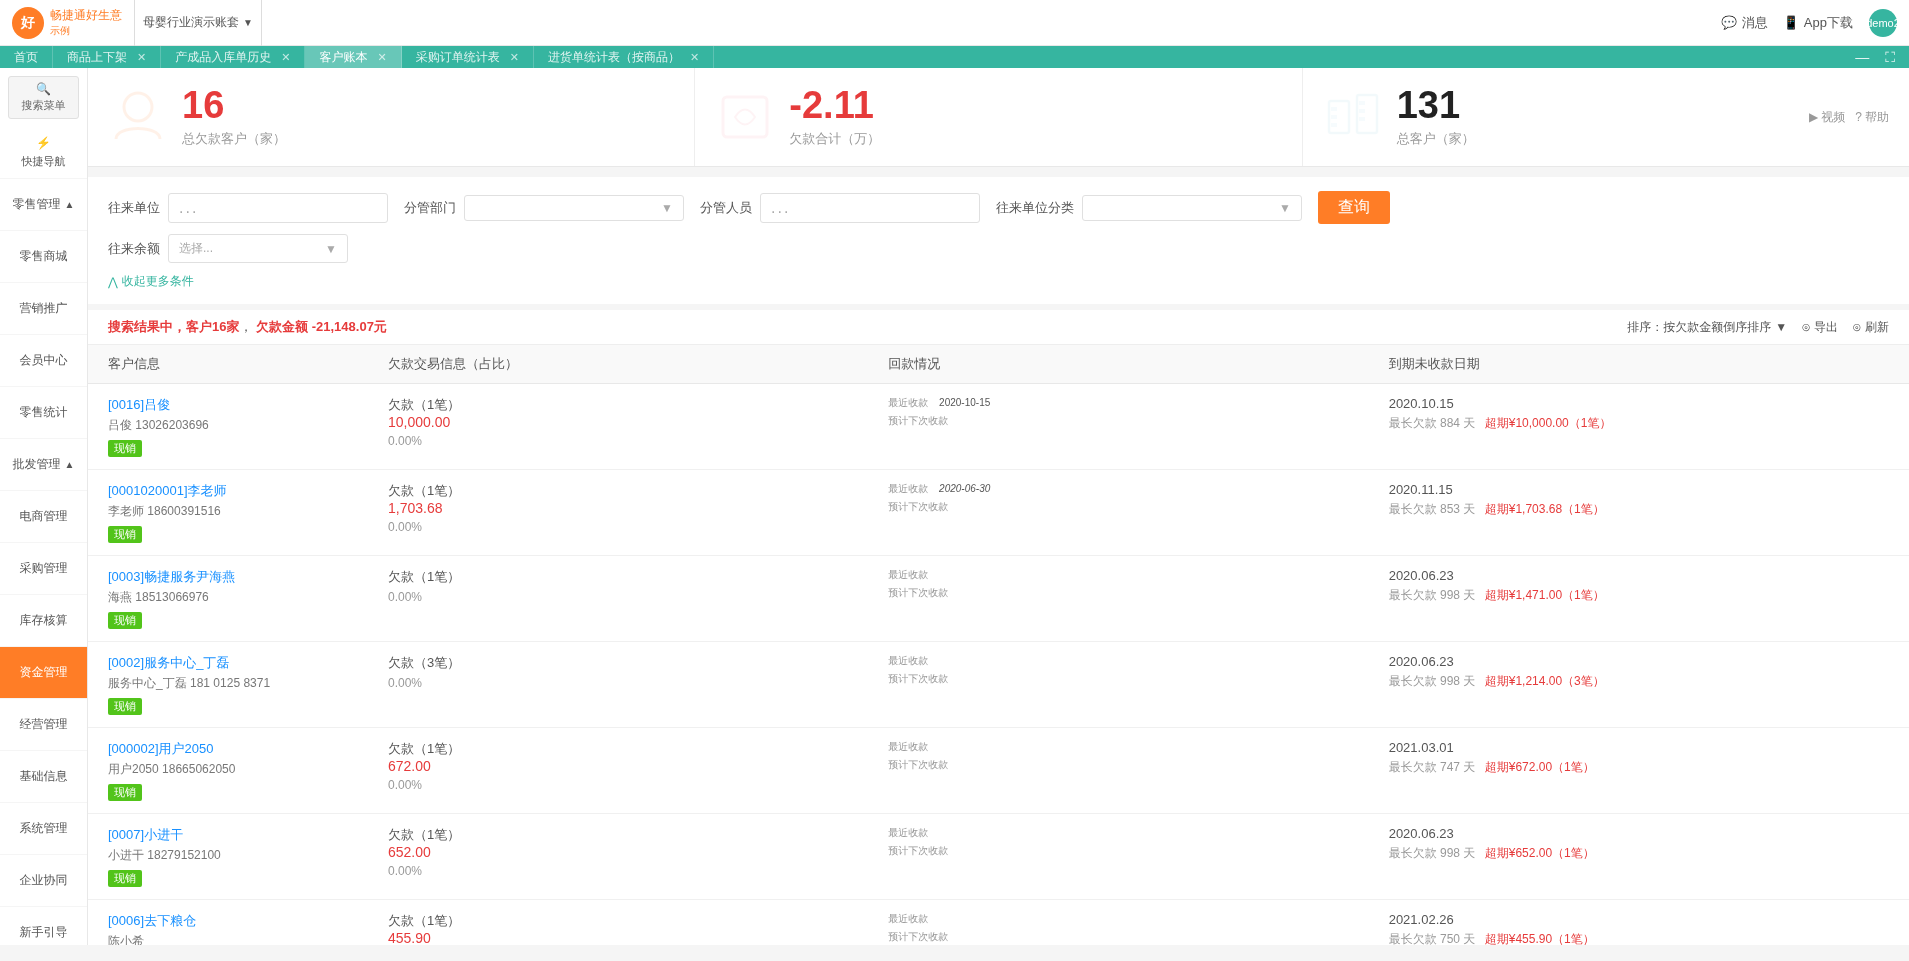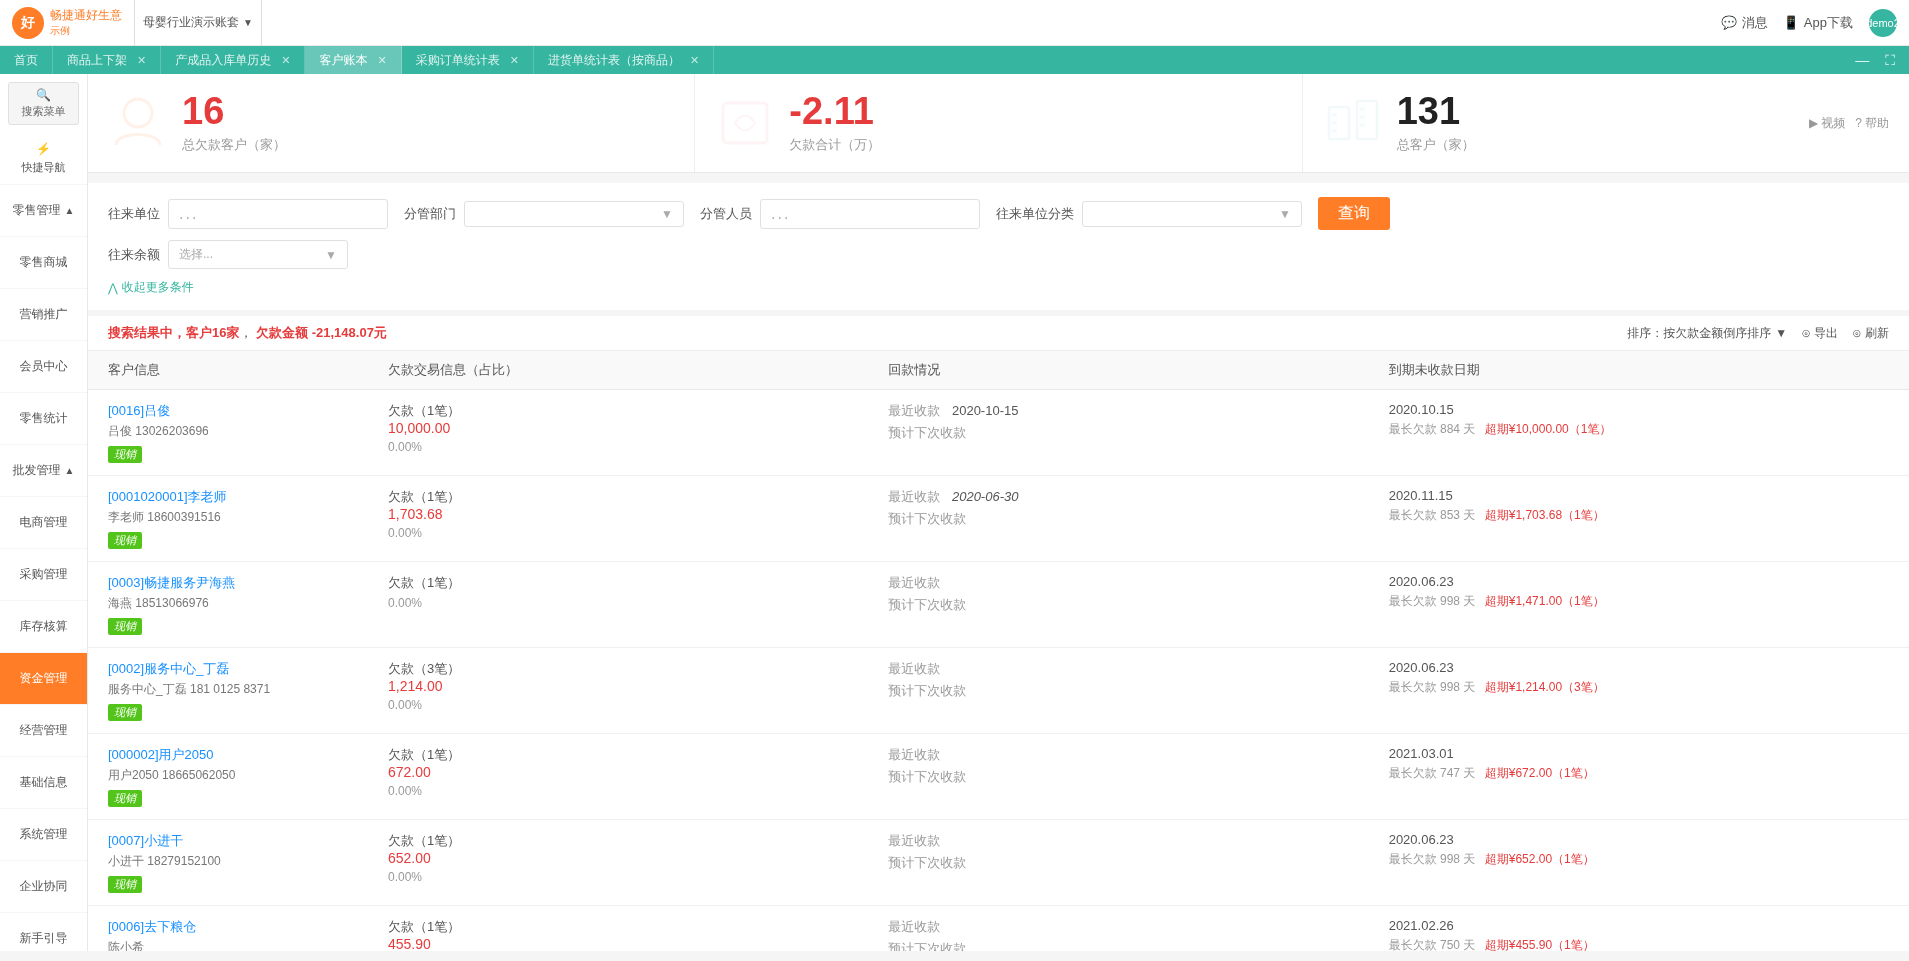--- a/index.html
+++ b/index.html
@@ -14,21 +14,21 @@
     .logo { display: flex; align-items: center; gap: 6px; }
     .logo-icon { width: 32px; height: 32px; background: #ff7d26; border-radius: 50%; display: flex; align-items: center; justify-content: center; color: #fff; font-size: 14px; font-weight: bold; }
     .logo-text { font-size: 12px; color: #ff7d26; line-height: 1.3; }
     .store-selector { display: flex; align-items: center; gap: 4px; font-size: 12px; color: #555; cursor: pointer; border: 1px solid #ddd; padding: 20px 8px; border-radius: 3px; }
     .top-right { display: flex; align-items: center; gap: 16px; font-size: 13px; }
     .top-right-item { display: flex; align-items: center; gap: 4px; cursor: pointer; color: #555; }
     .avatar { width: 28px; height: 28px; background: #36b5a0; border-radius: 50%; display: flex; align-items: center; justify-content: center; color: #fff; font-size: 11px; }
 
     
     .tab-bar {
-      display: flex; align-items: center; background: #36b5a0; height: 28px;
+      display: flex; align-items: center; background: #36b5a0; height: 22px;
       padding: 0 0 0 0; overflow: hidden; position: relative;
     }
     .tab {
       display: flex; align-items: center; padding: 0 14px; height: 38px;
       color: rgba(255,255,255,0.85); font-size: 12px; cursor: pointer; white-space: nowrap;
       border-right: 1px solid rgba(255,255,255,0.2); gap: 6px;
     }
     .tab.active { background: rgba(255,255,255,0.25); color: #fff; font-weight: 500; }
     .tab .close-x { font-size: 11px; color: rgba(255,255,255,0.7); margin-left: 4px; }
     .tab-actions { margin-left: auto; display: flex; align-items: center; padding: 0 10px; gap: 8px; }
@@ -114,26 +114,26 @@
       padding: 10px 20px; font-size: 13px; font-weight: 500; color: #555;
     }
     .table-row {
       display: grid;
       grid-template-columns: 280px 1fr 1fr 1fr;
       border-bottom: 1px solid #f0f0f0; padding: 12px 20px;
       align-items: start;
     }
     .customer-name { color: #1890ff; font-size: 13px; cursor: pointer; }
     .customer-sub { font-size: 12px; color: #777; margin: 3px 0; }
-    .tag { display: inline-block; background: #52c41a; color: #fff; font-size: 11px; padding: 1px 6px; border-radius: 2px; margin-top: 3px; font-style: italic; }
+    .tag { display: inline-block; background: #52c41a; color: #fff; font-size: 11px; padding: 1px 6px; border-radius: 2px; margin-top: 3px; }
     .debt-info {}
     .debt-count { font-size: 13px; color: #555; }
     .debt-amount { color: #e63b3b; font-size: 14px; font-weight: 500; }
     .debt-ratio { font-size: 12px; color: #999; margin-top: 4px; }
-    .recovery-info { font-size: 13px; }
+    .recovery-info { font-size: 10px; }
     .recovery-label { color: #999; }
     .recovery-date { color: #555; }
     .recovery-next { color: #999; margin-top: 4px; }
     .due-info {}
     .due-date { font-size: 13px; color: #555; }
     .due-overdue { font-size: 12px; color: #999; margin-top: 4px; }
     .due-overdue-link { color: #e63b3b; cursor: pointer; }
   </style>
 </head>
 <body>
@@ -474,21 +474,20 @@
       </div>
 
       <div class="table-row">
         <div>
           <div class="customer-name">[0002]服务中心_丁磊</div>
           <div class="customer-sub">服务中心_丁磊  181 0125 8371</div>
           <span class="tag">现销</span>
         </div>
         <div class="debt-info">
           <div class="debt-count">欠款（3笔）</div>
-          <div class="debt-amount">1,214.00</div>
           <div class="debt-ratio">0.00%</div>
         </div>
         <div class="recovery-info">
           <div>
             <span class="recovery-label">最近收款</span>
           </div>
           <div class="recovery-next">预计下次收款</div>
         </div>
         <div class="due-info">
           <div class="due-date">2020.06.23</div>

